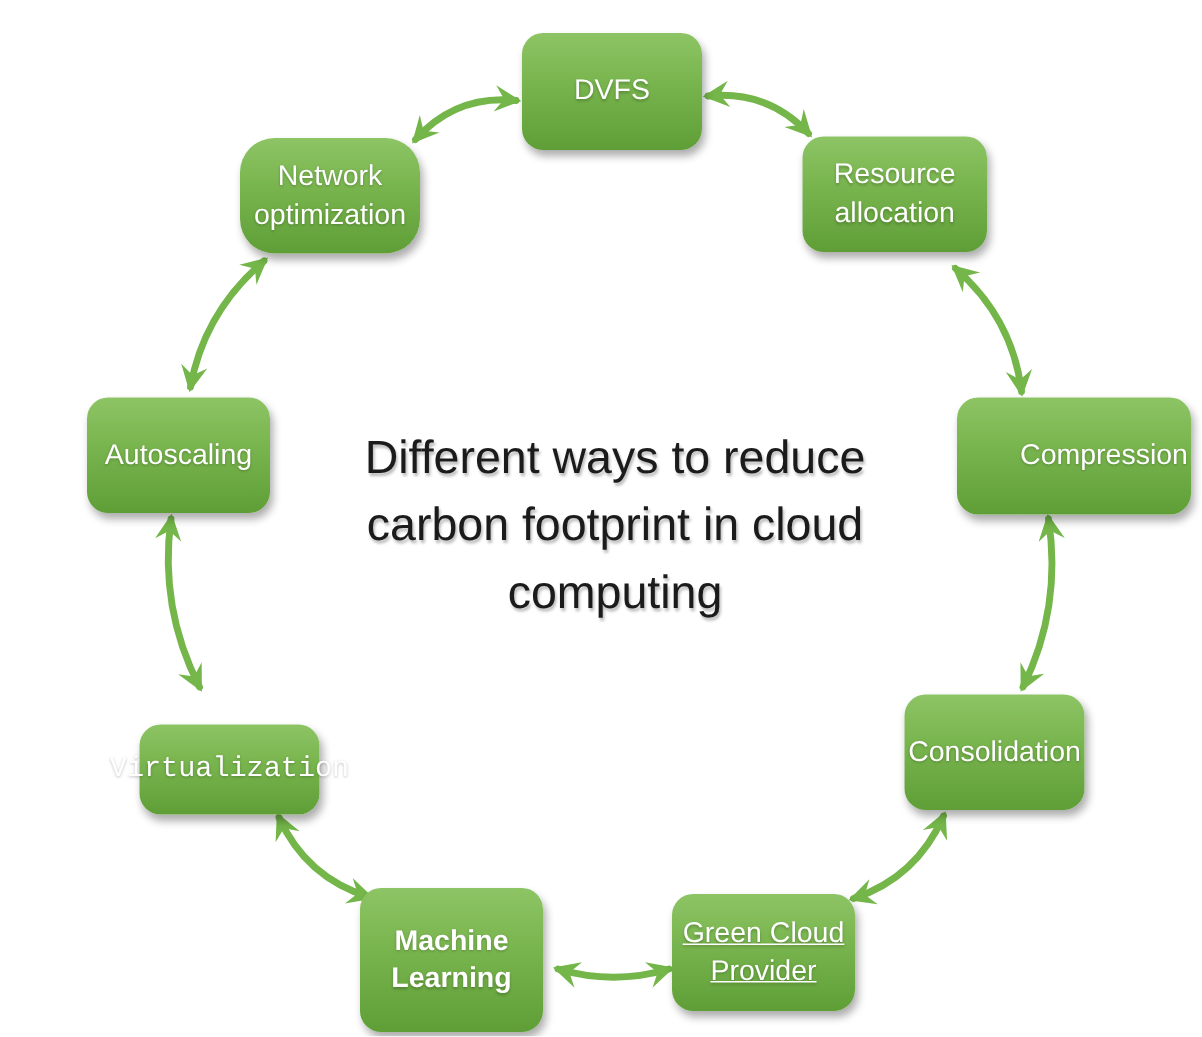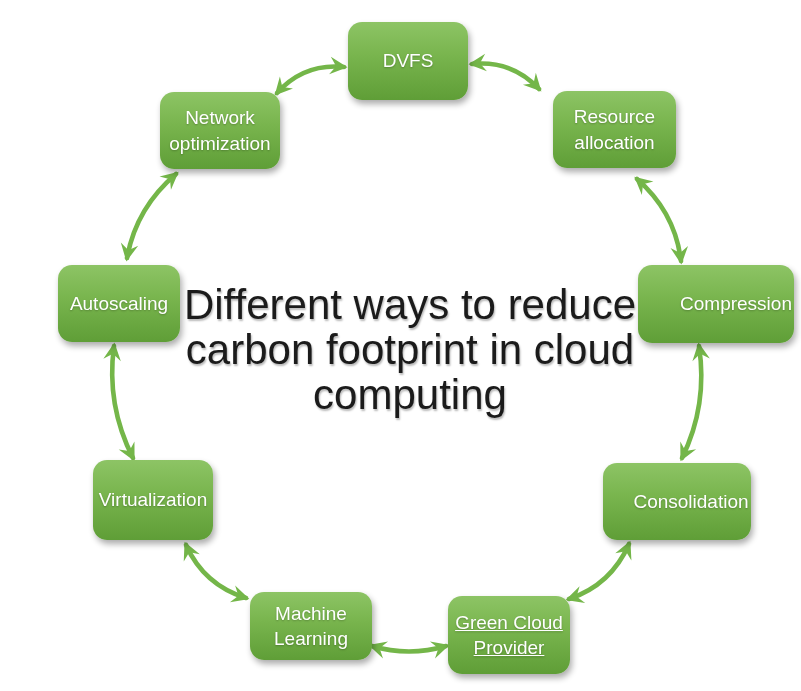--- a/index.html
+++ b/index.html
@@ -39,21 +39,21 @@
     white-space:pre-line;
     background:linear-gradient(180deg, var(--node-top) 0%, var(--node-mid) 42%, var(--node-bottom) 100%);
     border-radius:14px;
     box-shadow:2px 4px 6px rgba(0,0,0,0.33);
     text-shadow:0 1px 2px rgba(0,0,0,0.25);
   }
   .diagram-title{
     position:absolute;
     left:180px;top:282px;width:460px;
     text-align:center;
-    font-size:42px;
+    font-size:31px;
     line-height:45px;
     color:var(--title-text);
     white-space:pre-line;
     text-shadow:1px 2px 2px rgba(0,0,0,0.28);
   }
 </style>
 </head>
 <body>
 
 <div class="canvas">
@@ -74,33 +74,33 @@
     <path class="arrow" d="M127,258 Q136,208 176,174" marker-start="url(#ah)" marker-end="url(#ah)"></path>
     <path class="arrow" d="M277,93 Q304,63 344,67" marker-start="url(#ah)" marker-end="url(#ah)"></path>
   </svg>
 
   <div class="diagram-title">Different ways to reduce
 carbon footprint in cloud
 computing</div>
 
   <div class="node" style="left:348px;top:22px;width:120px;height:78px;">DVFS</div>
 
-  <div class="node" style="left:553px;top:91px;width:123px;height:77px;">Resource
+  <div class="node" style="left:535px;top:91px;width:123px;height:77px;">Resource
 allocation</div>
 
   <div class="node" style="left:638px;top:265px;width:116px;height:78px;padding-left:40px;">Compression</div>
 
-  <div class="node" style="left:603px;top:463px;width:120px;height:77px;padding-left:28px;">Consolidation</div>
+  <div class="node" style="left:603px;top:463px;width:120px;height:77px;">Consolidation</div>
 
   <div class="node" style="left:448px;top:596px;width:122px;height:78px;text-decoration:underline;">Green Cloud
 Provider</div>
 
-  <div class="node" style="left:250px;top:592px;width:122px;height:68px;">Machine
+  <div class="node" style="left:240px;top:592px;width:122px;height:96px;font-weight:bold;">Machine
 Learning</div>
 
-  <div class="node" style="left:93px;top:460px;width:120px;height:80px;">Virtualization</div>
+  <div class="node" style="left:93px;top:483px;width:120px;height:60px;font-family:Liberation Mono, monospace;">Virtualization</div>
 
   <div class="node" style="left:58px;top:265px;width:122px;height:77px;">Autoscaling</div>
 
-  <div class="node" style="left:160px;top:92px;width:120px;height:77px;">Network
+  <div class="node" style="left:160px;top:92px;width:120px;height:77px;border-radius:23px;">Network
 optimization</div>
 
 </div>
 
 </body></html>

